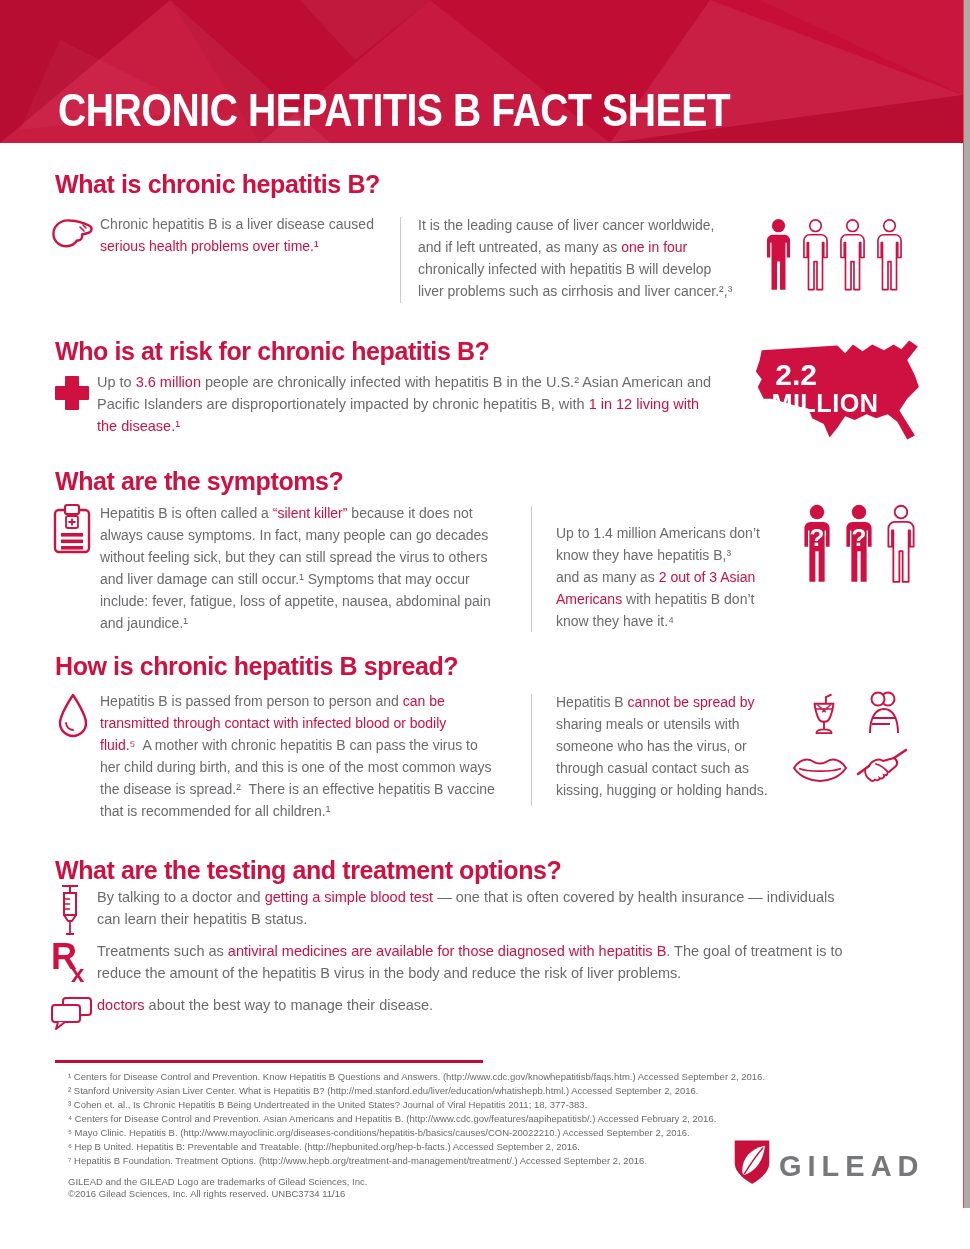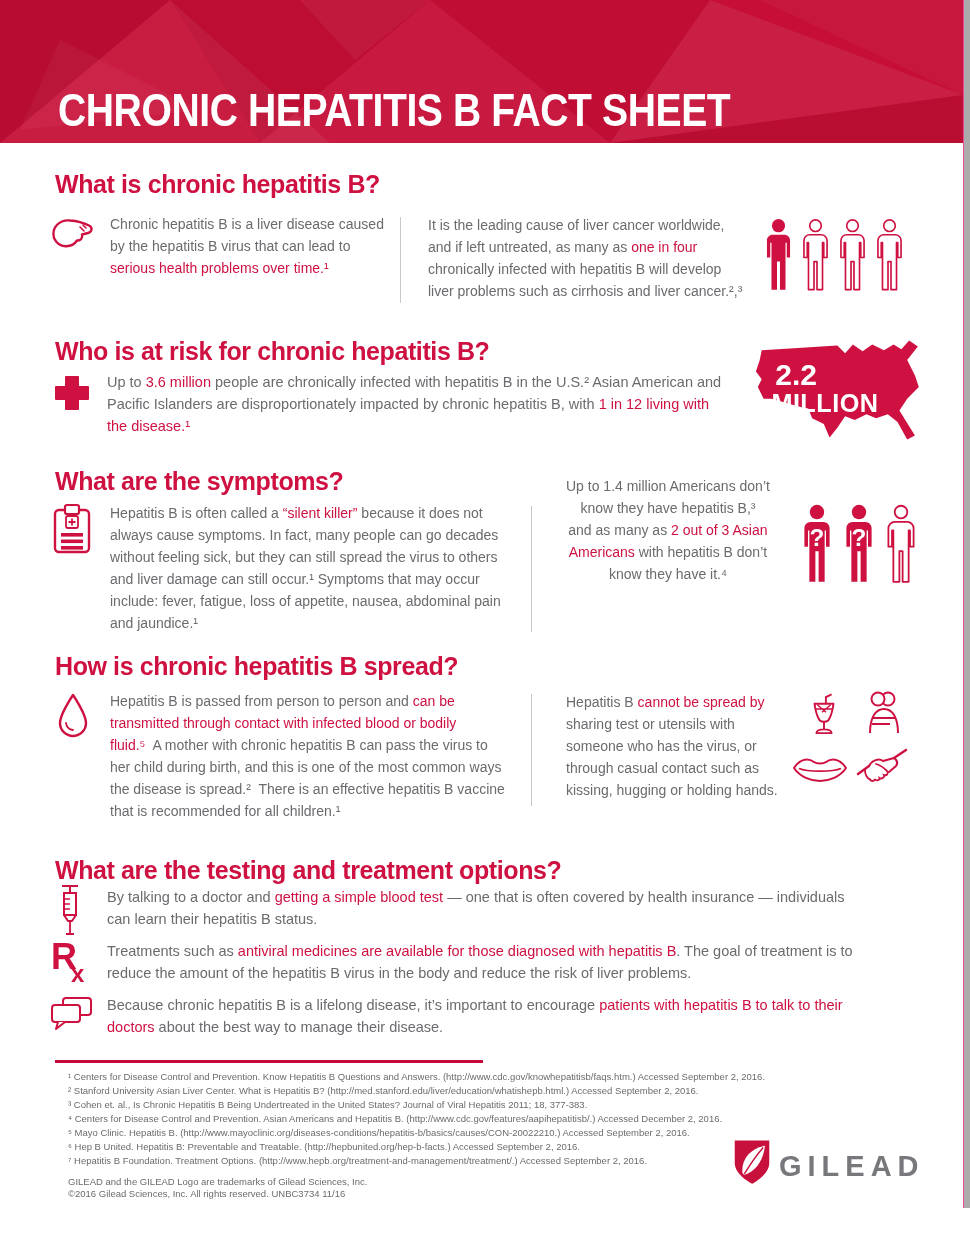--- a/index.html
+++ b/index.html
@@ -1,38 +1,38 @@
 <!DOCTYPE html>
 <html><head>
 <meta charset="utf-8">
 <style>
   * { margin:0; padding:0; box-sizing:border-box; }
   html,body { background:#fff; }
   body { font-family:"Liberation Sans","DejaVu Sans",sans-serif; }
-  .screen { position:relative; width:970px; height:1208px; background:#ec4899; overflow:hidden; }
+  .screen { position:relative; width:970px; height:1208px; background:#ef4444; overflow:hidden; }
   .page { position:absolute; left:0; top:0; width:963px; height:1249px; background:#fff; }
   .edge-right { position:absolute; right:0; top:0; width:6px; height:1249px; background:#ababab; }
   .edge-bottom-light { position:absolute; left:0; top:1233px; width:963px; height:13px; background:#f5f5f5; }
   .edge-bottom-dark { position:absolute; left:0; top:1246px; width:970px; height:3px; background:#9e9e9e; }
 
   :root { --crimson:#CE1141; --banner:#C60E36; --body:#6A6B6E; --divider:#C8C9CC; }
 
   .abs { position:absolute; }
 
   
   .banner { position:absolute; left:0; top:0; width:963px; height:143px; overflow:hidden; }
   .banner h1 { position:absolute; left:58px; top:83px; color:#fff; font-size:46px; font-weight:bold;
                letter-spacing:-0.5px; transform:scaleX(0.85); transform-origin:left top; white-space:nowrap; }
 
   
   .sec-heading { position:absolute; color:var(--crimson); font-weight:bold; font-size:25px;
                  letter-spacing:-0.4px; white-space:nowrap; }
 
   
-  .txt { position:absolute; color:var(--body); font-size:14px;margin-left:10px; }
+  .txt { position:absolute; color:var(--body); font-size:14px; }
   .txt .tline { height:22px; line-height:22px; white-space:pre; }
   .txt-lg .tline { height:22px; line-height:22px; }
   .txt-lg { font-size:14.5px; }
   .em { color:var(--crimson); font-weight:normal; }
 
   .vdivider { position:absolute; width:1px; background:var(--divider); }
 
   .people-row { position:absolute; display:flex; gap:4px; align-items:flex-end; }
 
   .rule { position:absolute; background:#C6093B; }
@@ -71,21 +71,20 @@
     <div class="sec-heading" style="left:55px; top:170px;">What is chronic hepatitis B?</div>
 
     <div class="abs" style="left:50px; top:215px;">
       <svg width="46" height="40" viewBox="0 0 46 40">
         <path d="M4 23 C1 12 10 4.5 20 5.5 C27 6 34 8 39 10.5 C43 12.5 42 17 38 18 L32 19.5 C33 23 30.5 26 27 25.5 C22 33 9 34 4 23 Z" fill="none" stroke="#CE1141" stroke-width="2.4" stroke-linejoin="round"></path>
         <path d="M30 12 L34 16 M33 10 L36 13" stroke="#CE1141" stroke-width="1.6" fill="none" stroke-linecap="round"></path>
       </svg>
     </div>
     <div class="txt" style="left:100px; top:213px;">
         <div class="tline"><span>Chronic hepatitis B is a liver disease caused</span></div>
-        <div class="tline"><span>by the hepatitis B virus that can lead to</span></div>
         <div class="tline"><span class="em">serious health problems over time.¹</span></div>
       </div>
     <div class="vdivider" style="left:400px; top:217px; height:86px;"></div>
     <div class="txt" style="left:418px; top:214px;">
         <div class="tline"><span>It is the leading cause of liver cancer worldwide,</span></div>
         <div class="tline"><span>and if left untreated, as many as </span><span class="em">one in four</span></div>
         <div class="tline"><span>chronically infected with hepatitis B will develop</span></div>
         <div class="tline"><span>liver problems such as cirrhosis and liver cancer.²,³</span></div>
       </div>
 
@@ -144,21 +143,21 @@
     </div>
     <div class="txt" style="left:100px; top:502px;">
         <div class="tline"><span>Hepatitis B is often called a </span><span class="em">“silent killer”</span><span> because it does not</span></div>
         <div class="tline"><span>always cause symptoms. In fact, many people can go decades</span></div>
         <div class="tline"><span>without feeling sick, but they can still spread the virus to others</span></div>
         <div class="tline"><span>and liver damage can still occur.¹ Symptoms that may occur</span></div>
         <div class="tline"><span>include: fever, fatigue, loss of appetite, nausea, abdominal pain</span></div>
         <div class="tline"><span>and jaundice.¹</span></div>
       </div>
     <div class="vdivider" style="left:531px; top:506px; height:126px;"></div>
-    <div class="txt" style="left:556px; top:475px;text-align:center;">
+    <div class="txt" style="left:556px; top:522px;">
         <div class="tline"><span>Up to 1.4 million Americans don’t</span></div>
         <div class="tline"><span>know they have hepatitis B,³</span></div>
         <div class="tline"><span>and as many as </span><span class="em">2 out of 3 Asian</span></div>
         <div class="tline"><span class="em">Americans</span><span> with hepatitis B don’t</span></div>
         <div class="tline"><span>know they have it.⁴</span></div>
       </div>
 
     <div class="people-row" style="left:799px; top:497px; gap:6px;">
       <svg width="36" height="94" viewBox="0 0 40 88">
         <circle cx="20" cy="8.5" r="8" fill="#CE1141"></circle>
@@ -188,21 +187,21 @@
         <div class="tline"><span>Hepatitis B is passed from person to person and </span><span class="em">can be</span></div>
         <div class="tline"><span class="em">transmitted through contact with infected blood or bodily</span></div>
         <div class="tline"><span class="em">fluid.⁵</span><span>  A mother with chronic hepatitis B can pass the virus to</span></div>
         <div class="tline"><span>her child during birth, and this is one of the most common ways</span></div>
         <div class="tline"><span>the disease is spread.²  There is an effective hepatitis B vaccine</span></div>
         <div class="tline"><span>that is recommended for all children.¹</span></div>
       </div>
     <div class="vdivider" style="left:531px; top:694px; height:112px;"></div>
     <div class="txt" style="left:556px; top:691px;">
         <div class="tline"><span>Hepatitis B </span><span class="em">cannot be spread by</span></div>
-        <div class="tline"><span>sharing test or utensils with</span></div>
+        <div class="tline"><span>sharing meals or utensils with</span></div>
         <div class="tline"><span>someone who has the virus, or</span></div>
         <div class="tline"><span>through casual contact such as</span></div>
         <div class="tline"><span>kissing, hugging or holding hands.</span></div>
       </div>
 
     <div class="abs" style="left:806px; top:692px;">
       <svg width="36" height="52" viewBox="0 0 38 52">
         <path d="M27 1 L21 4 L21 11" fill="none" stroke="#CE1141" stroke-width="2"></path>
         <path d="M9 11 H29 C29 11 27.5 21 25 26 C23.8 28.4 23 30 19 30 C15 30 14.2 28.4 13 26 C10.5 21 9 11 9 11 Z" fill="none" stroke="#CE1141" stroke-width="2" stroke-linejoin="round"></path>
         <path d="M10 16.5 H28 M12 12 L21 20 M26 12 L17 20" stroke="#CE1141" stroke-width="1.5" fill="none"></path>
@@ -260,30 +259,29 @@
       </div>
 
     <div class="abs" style="left:50px; top:996px;">
       <svg width="44" height="36" viewBox="0 0 44 36">
         <rect x="13" y="2" width="28" height="17" rx="3" fill="none" stroke="#CE1141" stroke-width="2"></rect>
         <rect x="2" y="9" width="28" height="17" rx="3" fill="#ffffff" stroke="#CE1141" stroke-width="2"></rect>
         <path d="M8 26 L6 33 L15 26" fill="#ffffff" stroke="#CE1141" stroke-width="2" stroke-linejoin="round"></path>
       </svg>
     </div>
     <div class="txt txt-lg" style="left:97px; top:994px;">
-        <div class="tline"><span>Because chronic hepatitis B is a lifelong disease, it’s important to encourage </span><span class="em">patients with hepatitis B to talk to their</span></div>
         <div class="tline"><span class="em">doctors</span><span> about the best way to manage their disease.</span></div>
       </div>
 
     <div class="rule" style="left:55px; top:1060px; width:428px; height:3px;"></div>
 
     <div class="footnote" style="top:1071px;">¹ Centers for Disease Control and Prevention. Know Hepatitis B Questions and Answers. (http://www.cdc.gov/knowhepatitisb/faqs.htm.) Accessed September 2, 2016.</div>
     <div class="footnote" style="top:1085px;">² Stanford University Asian Liver Center. What is Hepatitis B? (http://med.stanford.edu/liver/education/whatishepb.html.) Accessed September 2, 2016.</div>
     <div class="footnote" style="top:1099px;">³ Cohen et. al., Is Chronic Hepatitis B Being Undertreated in the United States? Journal of Viral Hepatitis 2011; 18, 377-383.</div>
-    <div class="footnote" style="top:1113px;">⁴ Centers for Disease Control and Prevention. Asian Americans and Hepatitis B. (http://www.cdc.gov/features/aapihepatitisb/.) Accessed December 2, 2016.</div>
+    <div class="footnote" style="top:1113px;">⁴ Centers for Disease Control and Prevention. Asian Americans and Hepatitis B. (http://www.cdc.gov/features/aapihepatitisb/.) Accessed February 2, 2016.</div>
     <div class="footnote" style="top:1127px;">⁵ Mayo Clinic. Hepatitis B. (http://www.mayoclinic.org/diseases-conditions/hepatitis-b/basics/causes/CON-20022210.) Accessed September 2, 2016.</div>
     <div class="footnote" style="top:1141px;">⁶ Hep B United. Hepatitis B: Preventable and Treatable. (http://hepbunited.org/hep-b-facts.) Accessed September 2, 2016.</div>
     <div class="footnote" style="top:1155px;">⁷ Hepatitis B Foundation. Treatment Options. (http://www.hepb.org/treatment-and-management/treatment/.) Accessed September 2, 2016.</div>
 
     <div class="legal" style="top:1176px;">GILEAD and the GILEAD Logo are trademarks of Gilead Sciences, Inc.</div>
     <div class="legal" style="top:1188px;">©2016 Gilead Sciences, Inc. All rights reserved. UNBC3734 11/16</div>
 
     <div class="abs" style="left:733px; top:1138px;">
       <svg width="38" height="50" viewBox="0 0 44 56">
         <path d="M2 2 H42 V28 C42 42 22 52 22 52 C22 52 2 42 2 28 Z" fill="#C8103C"></path>

